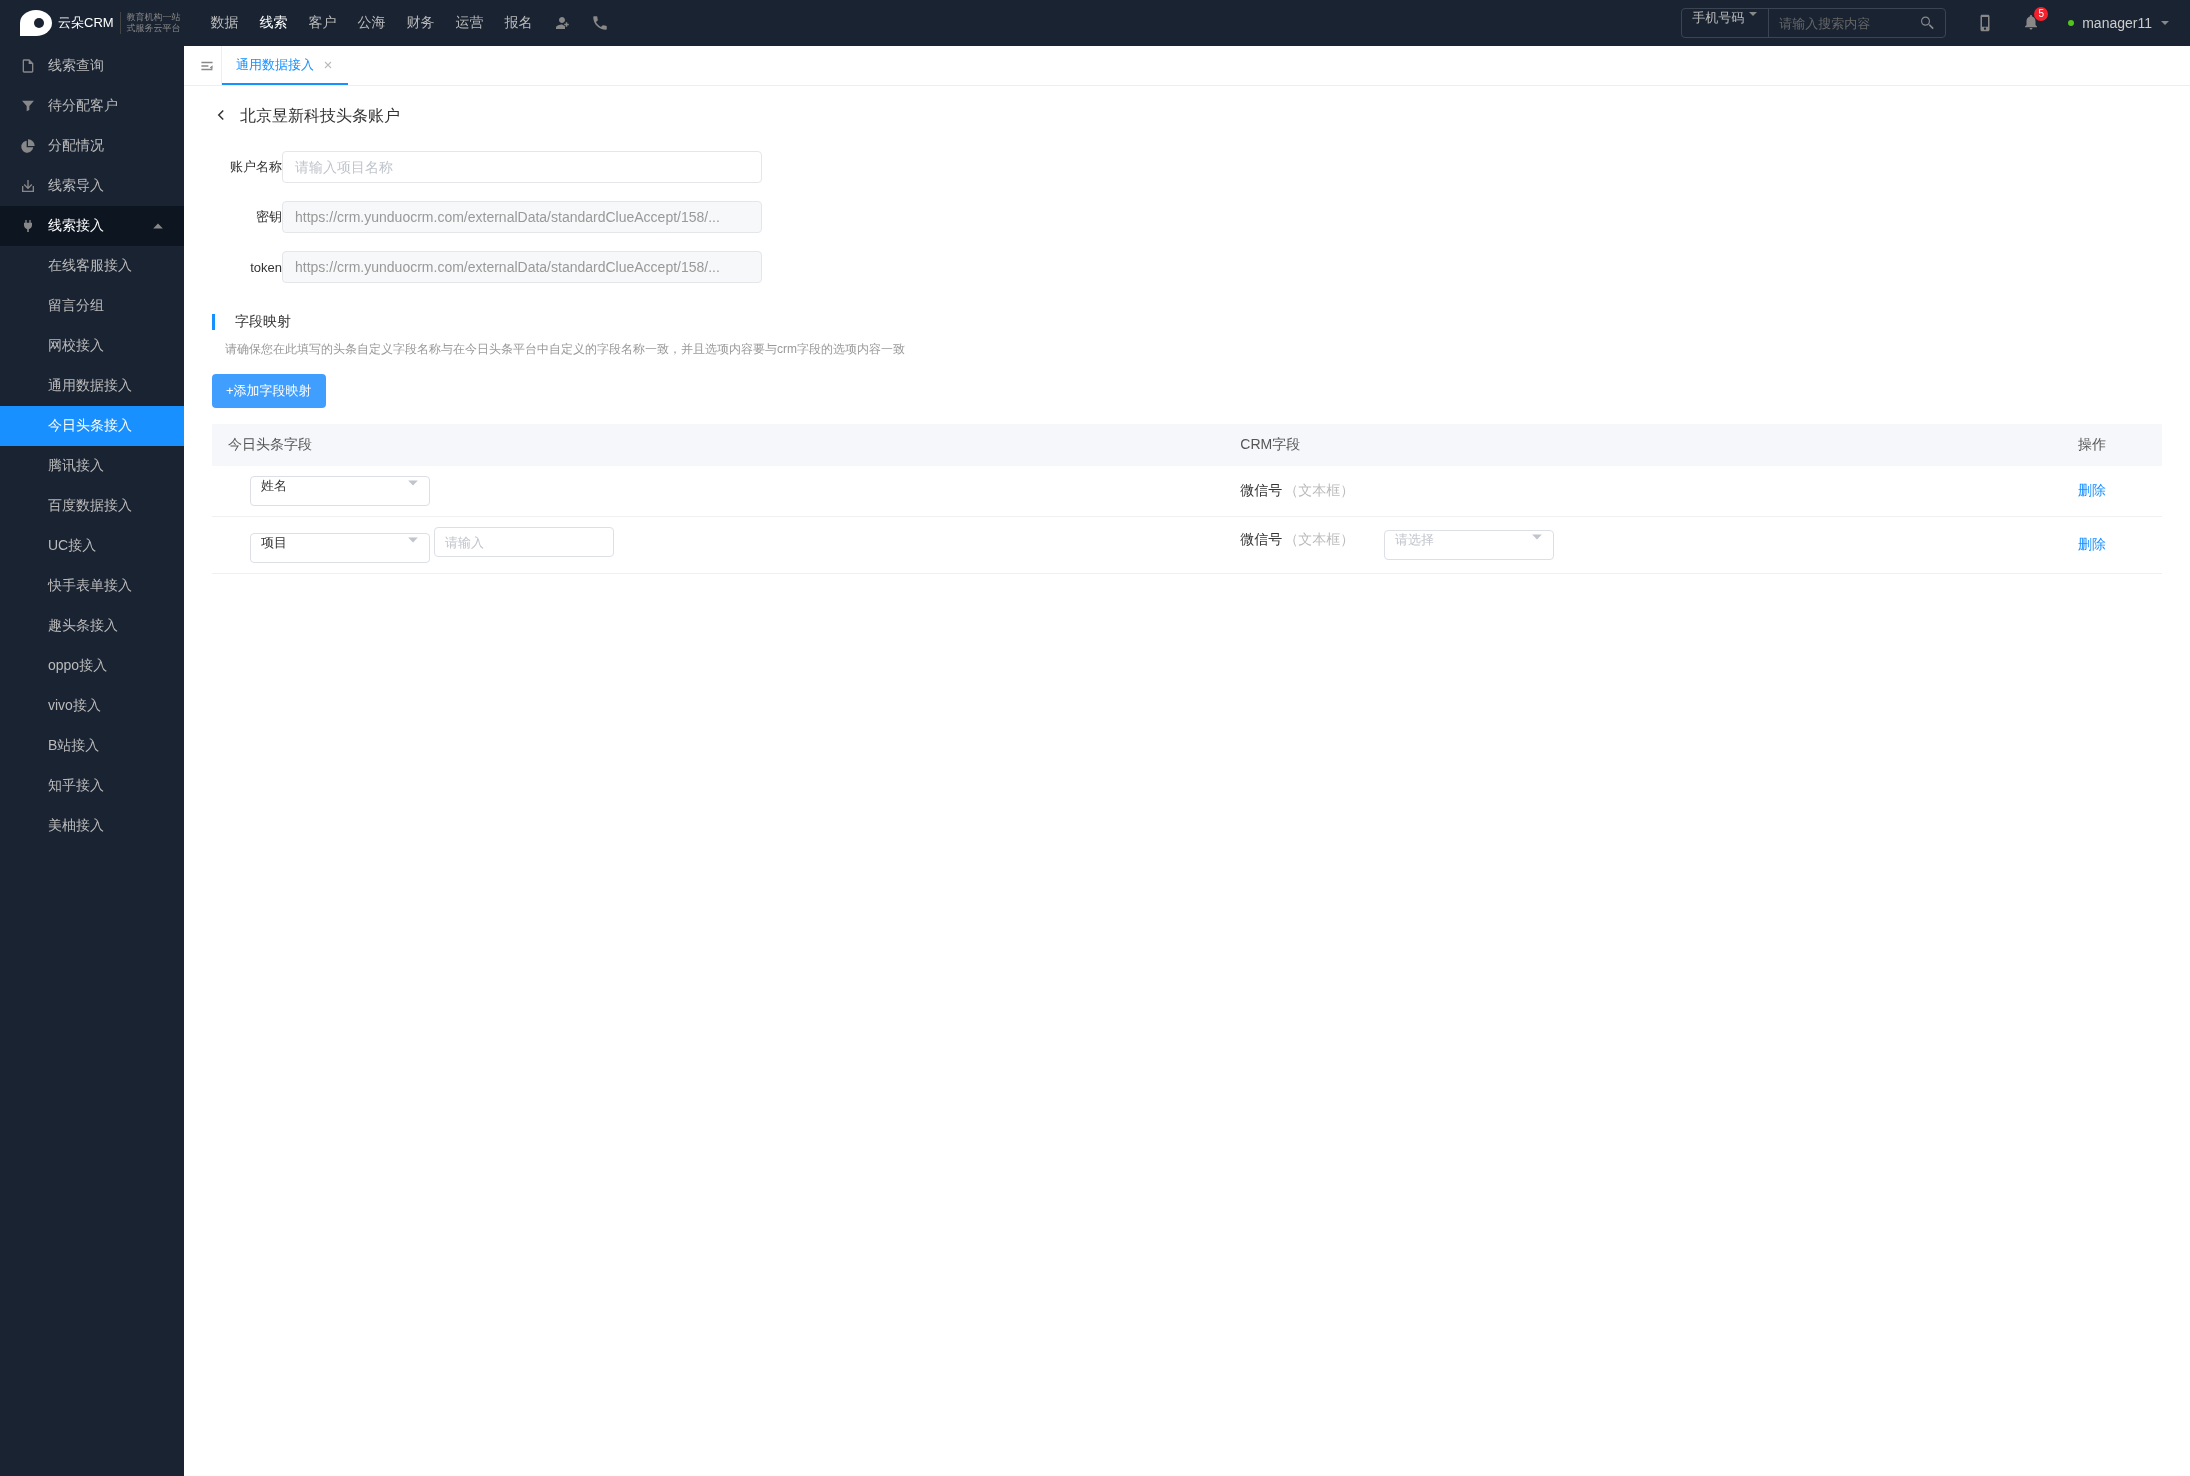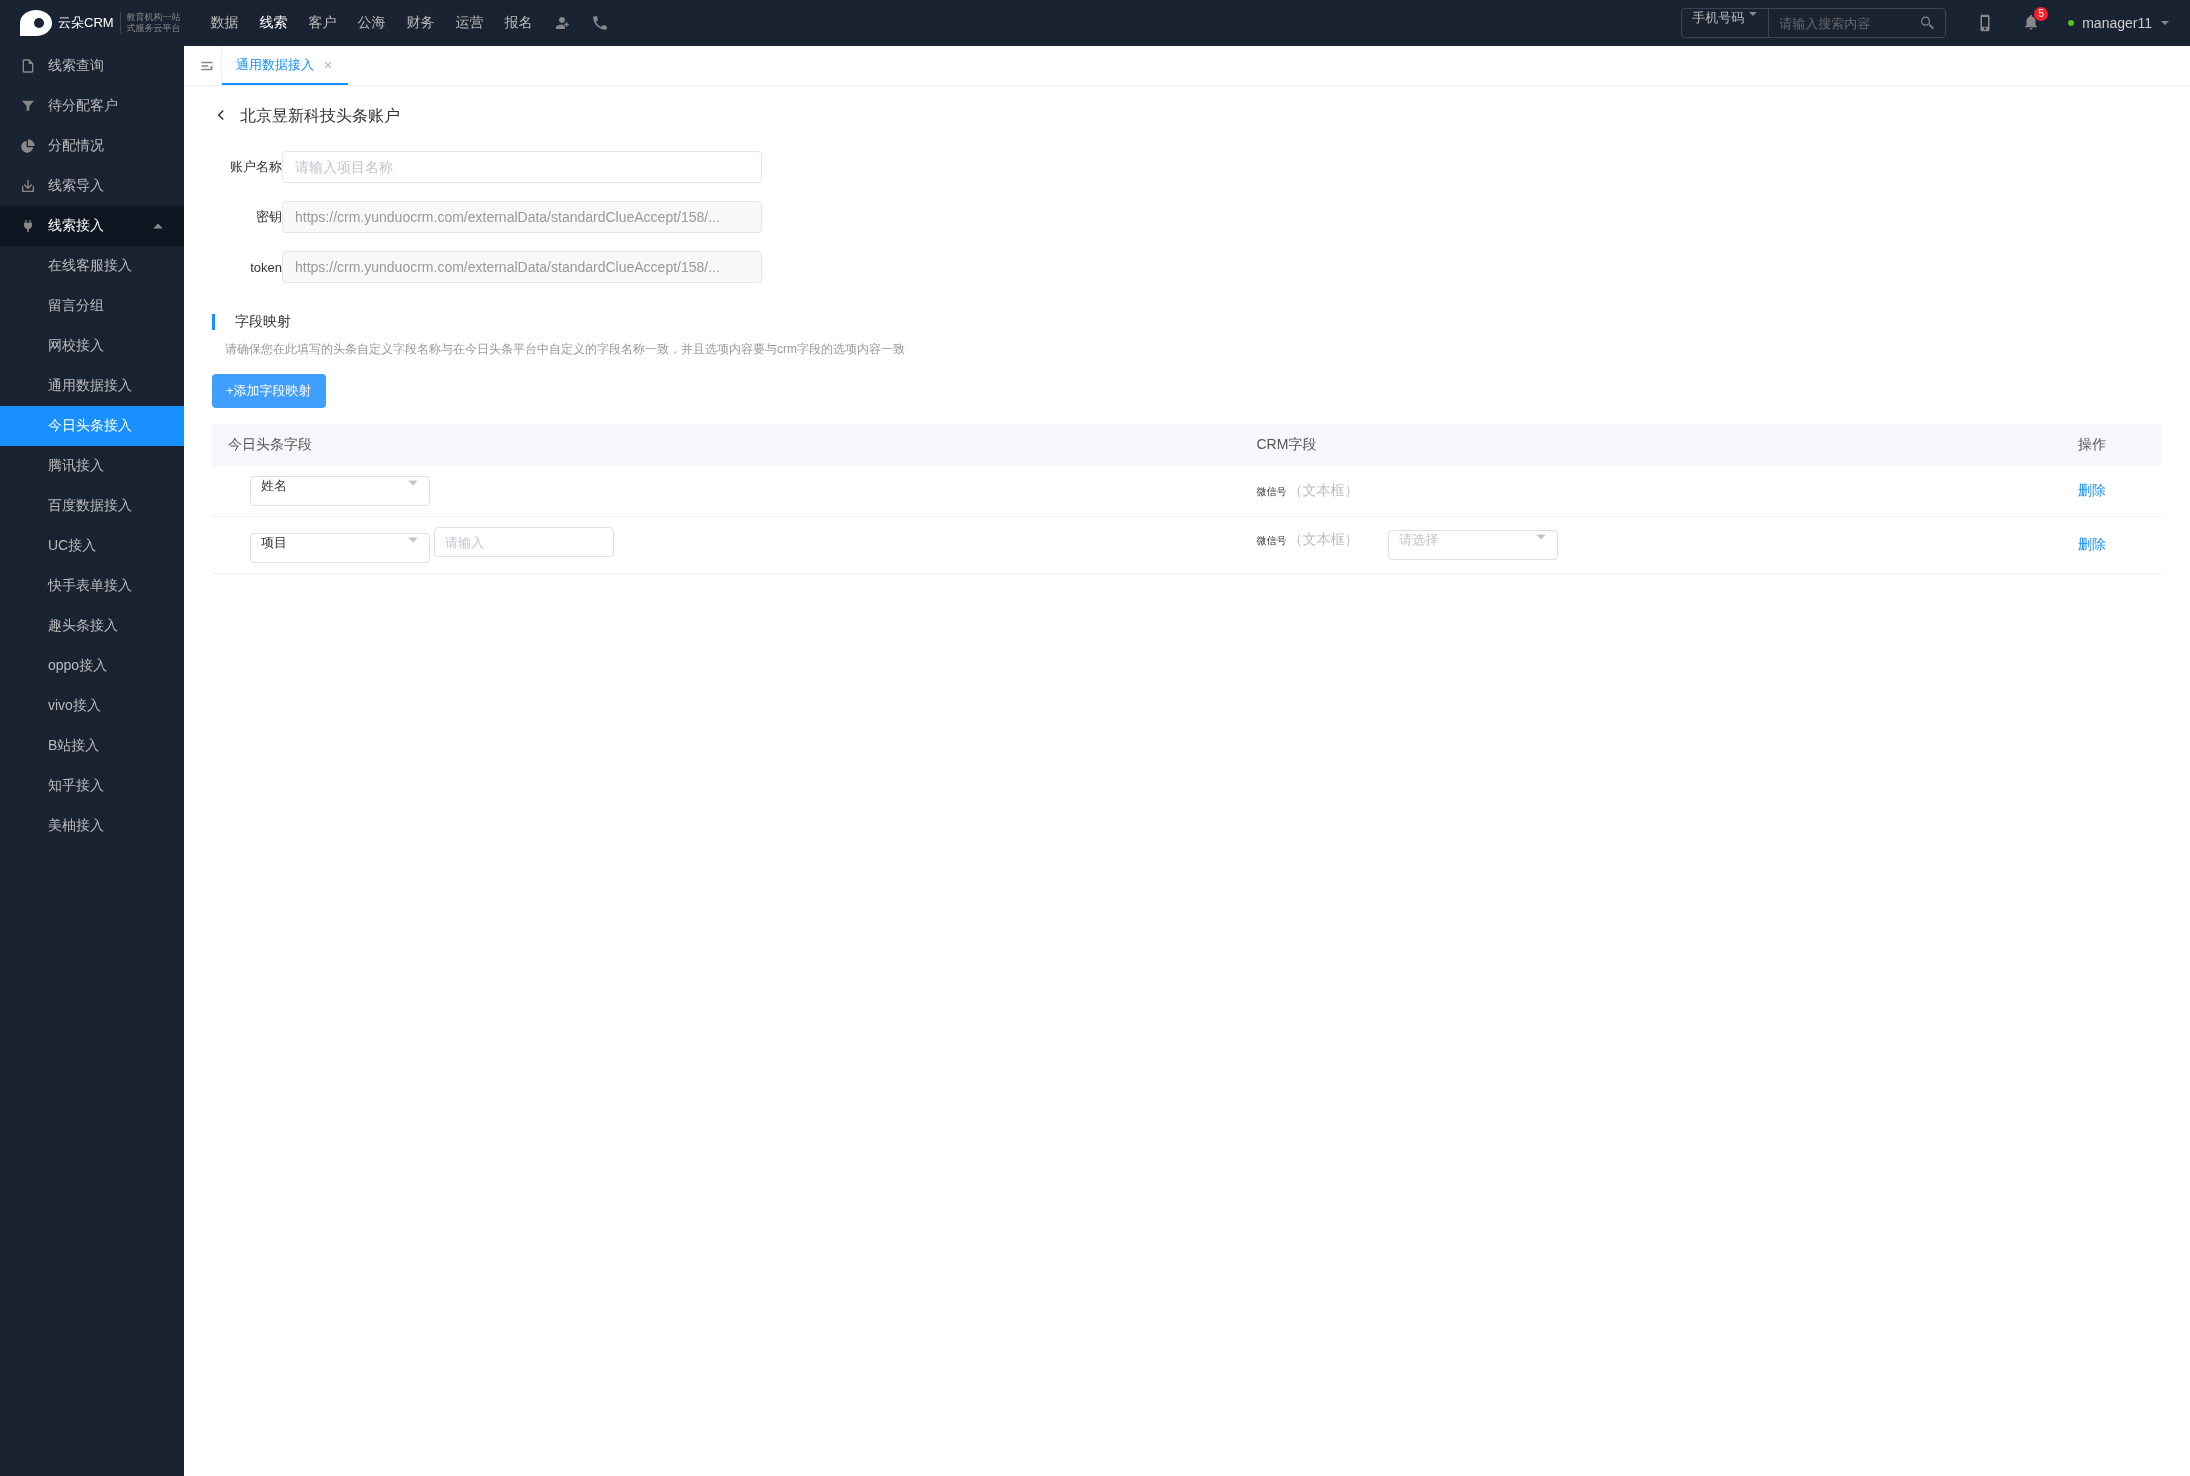--- a/index.html
+++ b/index.html
@@ -74,21 +74,21 @@
 
 .table { width: 100%; border-collapse: collapse; }
 .table th { background: #f5f7fa; color: #555; font-weight: 500; font-size: 14px; text-align: left; padding: 12px 16px; }
 .table td { padding: 10px 16px; border-bottom: 1px solid #f0f0f0; font-size: 14px; vertical-align: middle; }
 .table th:last-child, .table td:last-child { text-align: left; width: 100px; }
 .sel { display: inline-flex; align-items: flex-start; justify-content: space-between; border: 1px solid #dcdfe6; border-radius: 4px; height: 30px; padding: 0 10px; min-width: 180px; background: #fff; cursor: pointer; font-size: 13px; color: #333; margin-left: 22px; }
 .sel svg { width: 12px; height: 12px; fill: #c0c4cc; }
 .sel.placeholder { color: #c0c4cc; }
 .sel-input { border: 1px solid #dcdfe6; border-radius: 4px; height: 30px; padding: 0 10px; width: 180px; font-size: 13px; outline: none; }
 .sel-input::placeholder { color: #c0c4cc; }
-.crm-field { color: #333; font-size: 10px; }
+.crm-field { color: #333; font-size: 14px; }
 .crm-sub { color: #bbb; font-size: 14px; margin-left: 2px; }
 .link { color: #1890ff; cursor: pointer; font-size: 14px; }
 
 .footer { position: sticky; bottom: 0; padding: 16px 0 20px; text-align: center; background: #fff; }
 .save-btn { background: #409eff; color: #fff; border: none; border-radius: 4px; padding: 8px 24px; font-size: 14px; cursor: pointer; }
 </style>
 </head>
 <body>
 
 <div class="app">

